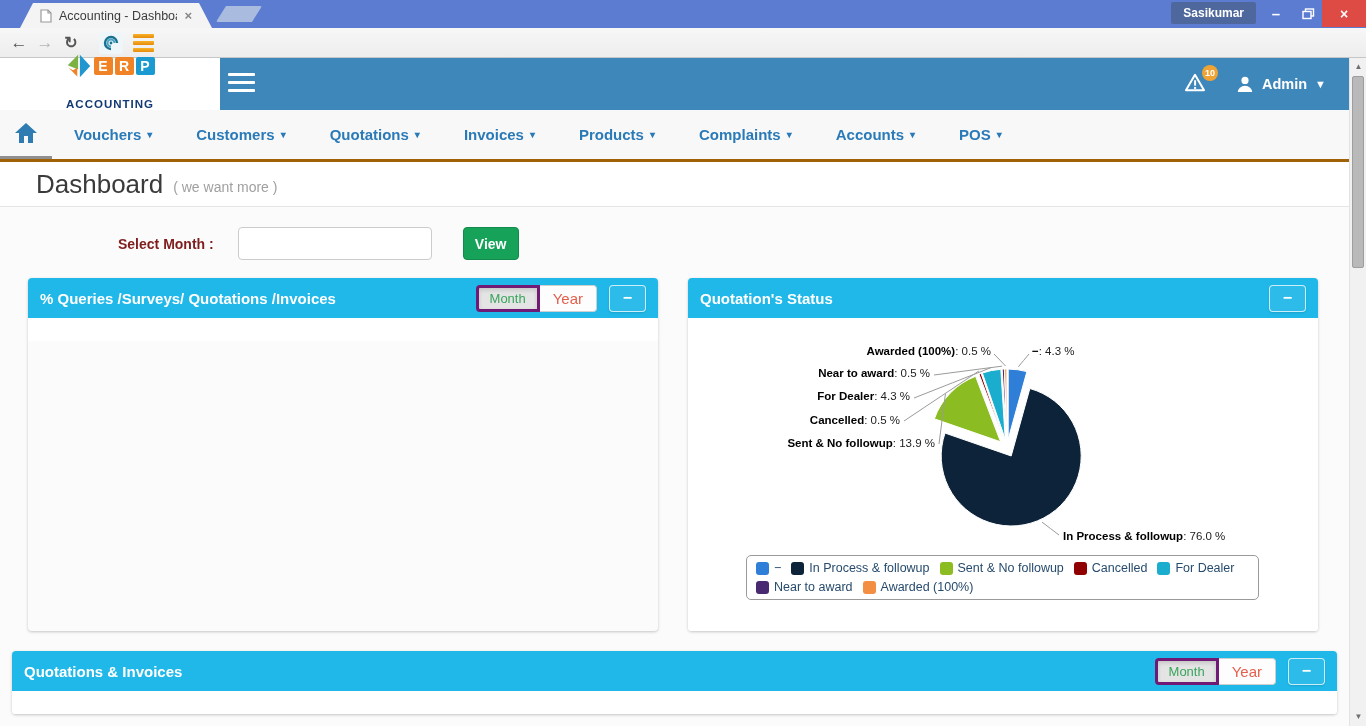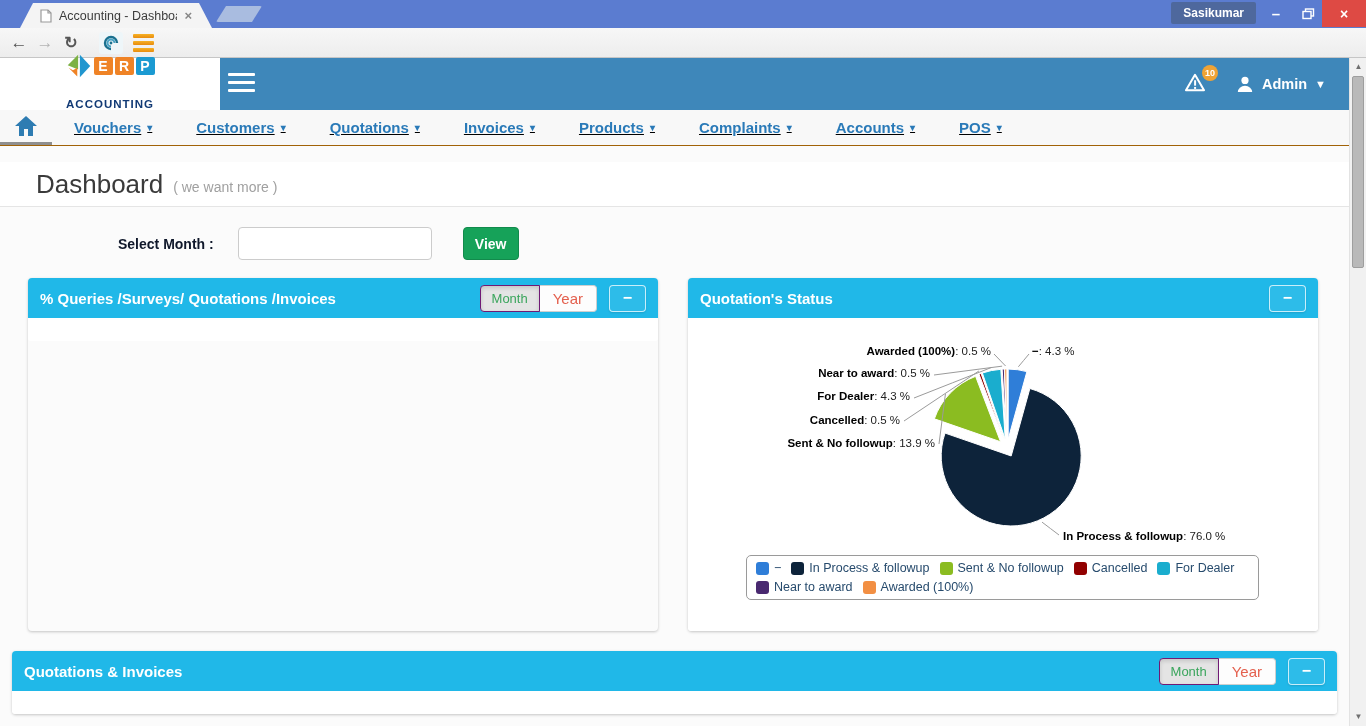--- a/index.html
+++ b/index.html
@@ -51,46 +51,46 @@
   .burger i { display:block; height:3px; background:#fff; border-radius:1px; }
   .hdr-right { position:absolute; right:40px; top:0; height:52px; display:flex; align-items:center; gap:8px; color:#fff; }
   .warn-wrap { position:relative; margin-right:22px; }
   .warn-badge { position:absolute; right:-12px; top:-8px; min-width:16px; height:16px; border-radius:50%;
                 background:#efא; background:#efa335; color:#fff; font-size:9px; font-weight:bold;
                 display:flex; align-items:center; justify-content:center; padding:0 3px; }
   .admin-label { font-size:14.5px; font-weight:bold; }
   .caret { font-size:11px; }
 
   
-  .navbar { position:absolute; left:0; top:110px; width:100%; height:36px; background:#f8f8f8;
-            border-bottom:1px solid #a16207; display:flex; align-items:stretch;text-decoration:underline; }
+  .navbar { position:absolute; left:0; top:110px; width:100%; height:52px; background:#f8f8f8;
+            border-bottom:3px solid #a16207; display:flex; align-items:stretch; }
   .nav-home { width:52px; display:flex; align-items:center; justify-content:center;
               border-bottom:3px solid #8f8f8f; cursor:pointer; }
   .nav-item { display:flex; align-items:center; gap:6px; padding:0 15px; margin:0 7px;
               color:#2a7ab8; font-size:15px; font-weight:bold; cursor:pointer; text-decoration:none; }
   .nav-item .caret { color:#2a7ab8; font-size:10px; }
 
   
   .content { position:absolute; left:0; top:162px; width:1349px; height:564px; background:#fbfbfb; }
   .page-title-strip { height:45px; border-bottom:1px solid #e5e5e5; display:flex; align-items:center; padding-left:36px; gap:10px; background:#fff; }
   .page-title { font-size:26px; color:#3a3a3a; }
   .page-subtitle { font-size:14px; color:#a0a0a0; padding-top:6px; }
   .select-row { margin-top:20px; display:flex; align-items:center; margin-left:118px; }
-  .select-label { font-size:14px; font-weight:bold; color:#0f172a; }
+  .select-label { font-size:14px; font-weight:bold; color:#7f1d1d; }
   .month-input { margin-left:24px; width:194px; height:33px; border:1px solid #ccc; border-radius:4px; background:#fff; padding:0 8px; font-size:14px; }
   .view-btn { margin-left:31px; width:56px; height:33px; background:#16a259; color:#fff; border:1px solid #128a4c;
               border-radius:4px; font-size:14px; font-weight:bold; cursor:pointer; }
 
   .panels-row { display:flex; gap:30px; margin:18px 0 0 28px; }
   .panel { width:630px; border-radius:4px; box-shadow:0 1px 3px rgba(0,0,0,0.22); }
   .panel-header { height:40px; background:#20b8e8; border-radius:4px 4px 0 0; display:flex; align-items:center; padding:16px 12px; }
   .panel-title { color:#fff; font-size:15px; font-weight:bold; flex:1; }
   .btn-group { display:flex; margin-right:12px; }
   .btn-month { height:27px; padding:0 11px; font-size:13px; font-weight:normal; color:#3aa55c;
-               background:#e4e4e4; border:1px solid #701a75; border-radius:4px 0 0 4px;
+               background:#e4e4e4; border:3px solid #701a75; border-radius:4px 0 0 4px;
                box-shadow:inset 0 2px 4px rgba(0,0,0,0.14); cursor:pointer; }
   .btn-year { height:27px; padding:0 13px; font-size:15px; color:#e4604e; background:#fdfdfd;
               border:1px solid #cfcfcf; border-left:none; border-radius:0 4px 4px 0; cursor:pointer; }
   .collapse-btn { width:37px; height:27px; border:1px solid rgba(255,255,255,0.75); border-radius:4px;
                   background:rgba(255,255,255,0.06); color:#fff; font-size:16px; font-weight:bold;
                   display:flex; align-items:center; justify-content:center; cursor:pointer; box-shadow:0 1px 2px rgba(0,0,0,0.12); }
   .panel-body-small { height:23px; background:#fff; border-radius:0 0 3px 3px; }
   .pie-body { position:relative; height:313px; background:#fff; border-radius:0 0 3px 3px; }
   #pie-svg { position:absolute; left:0; top:0; }
 

